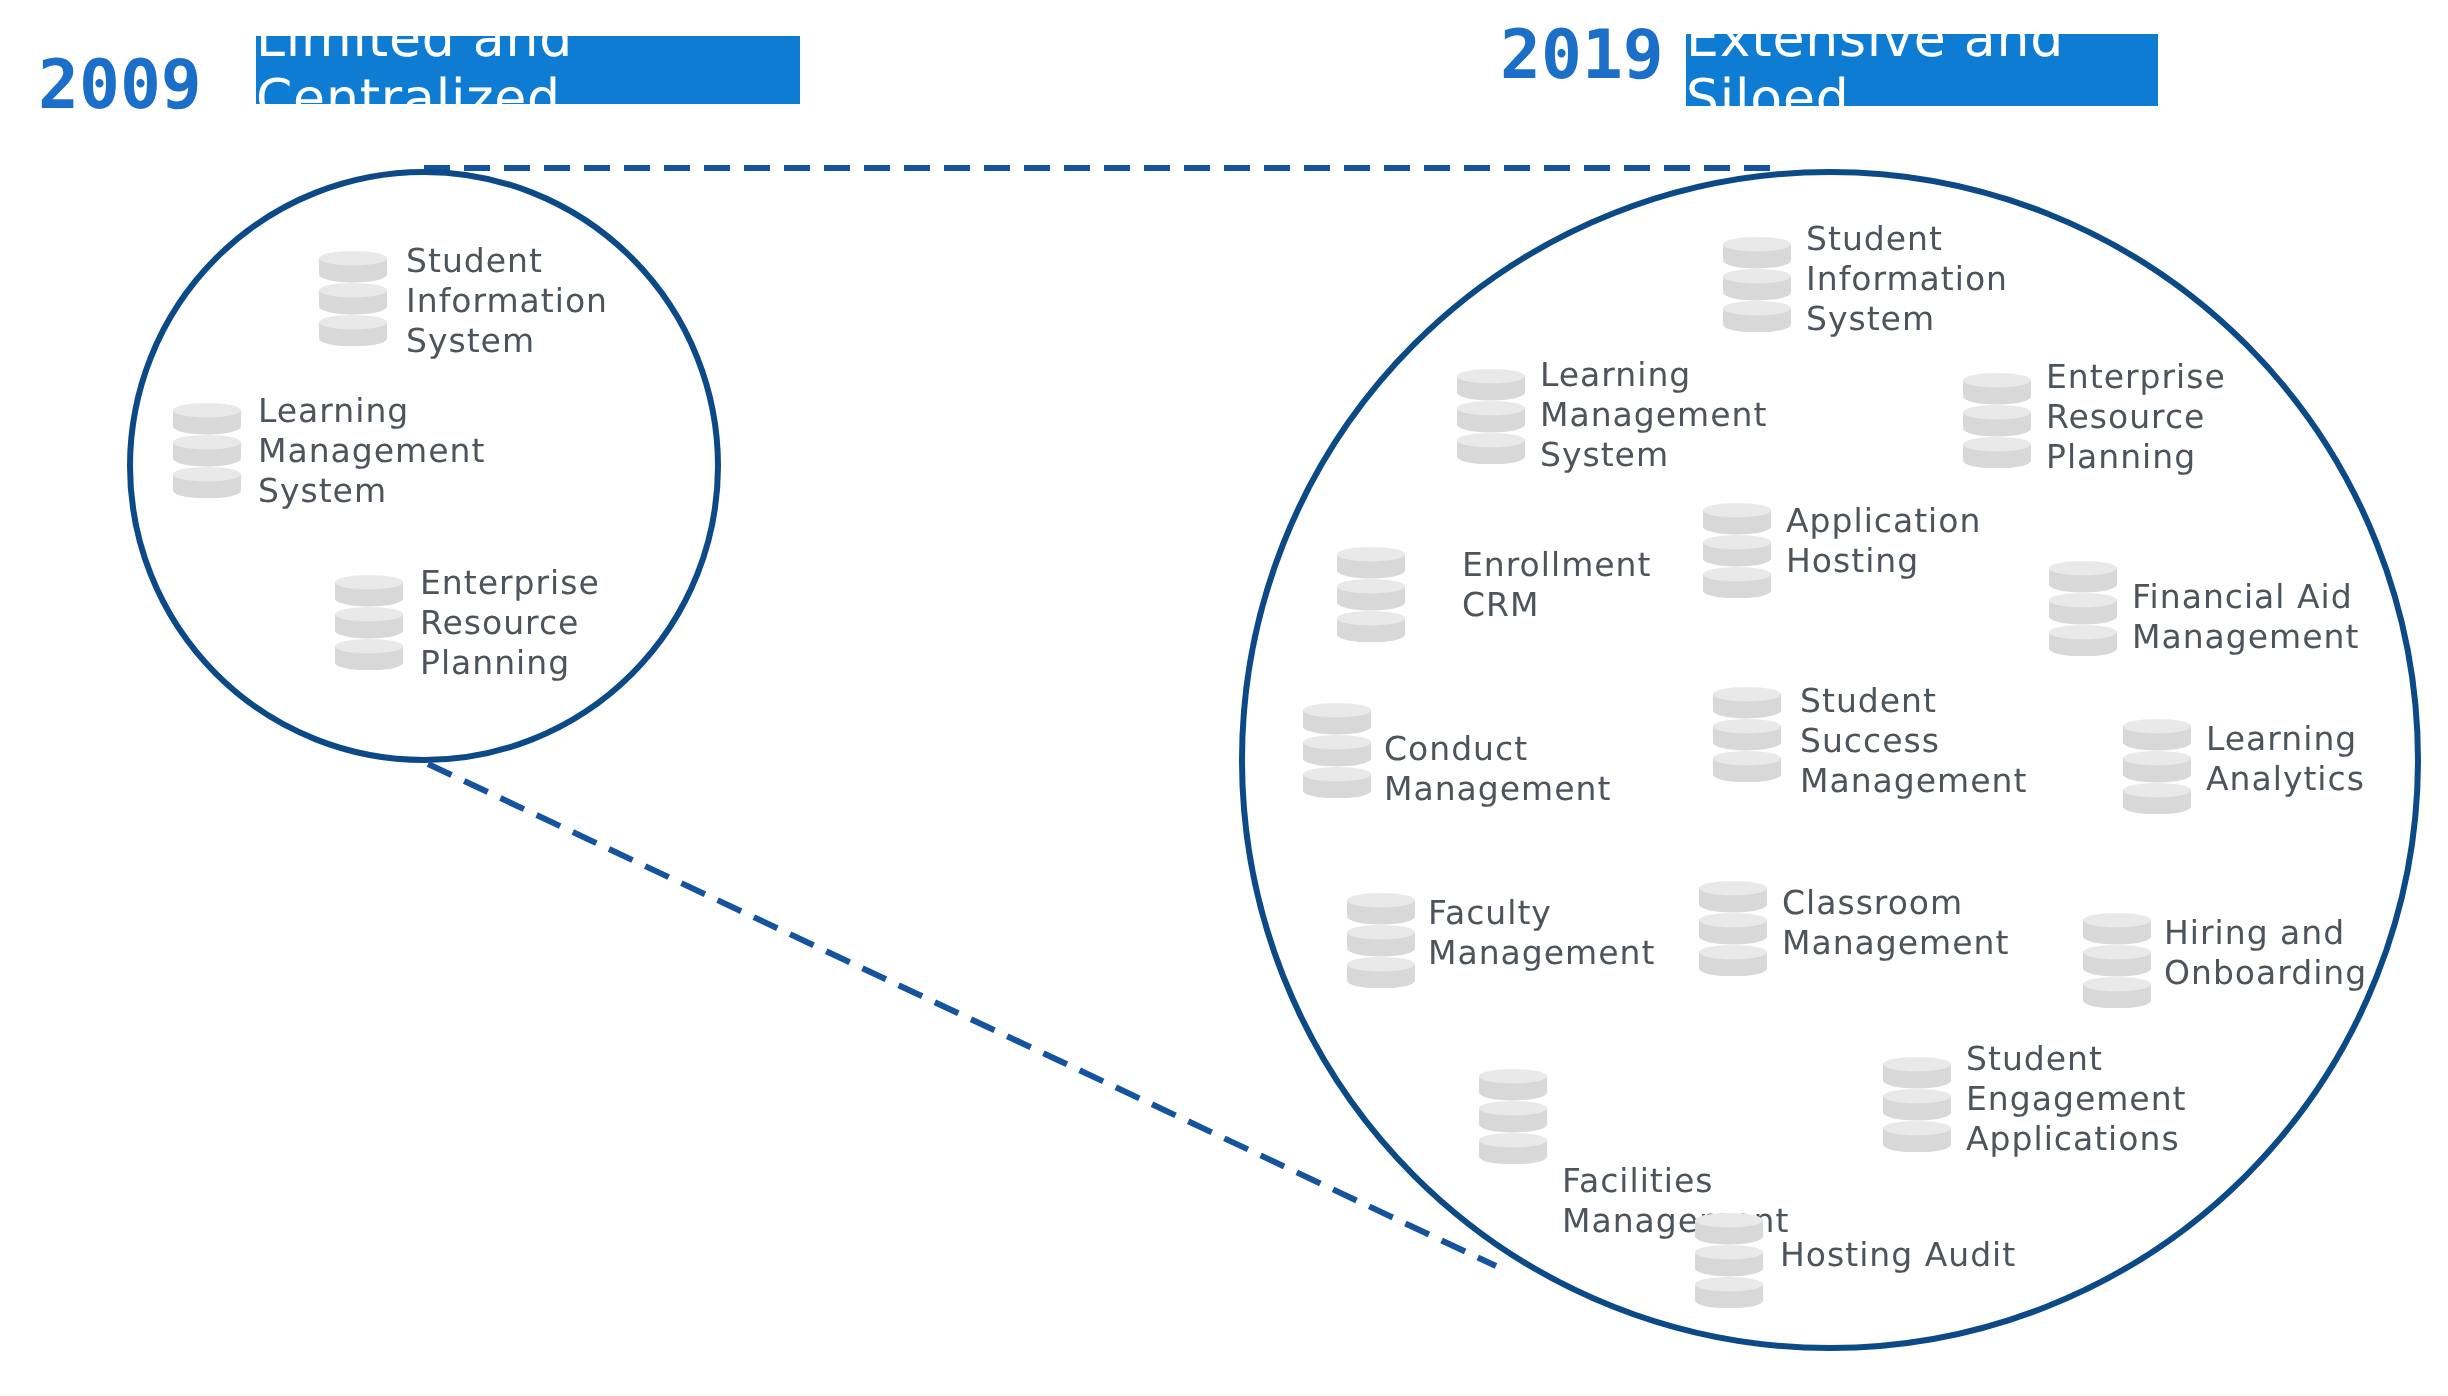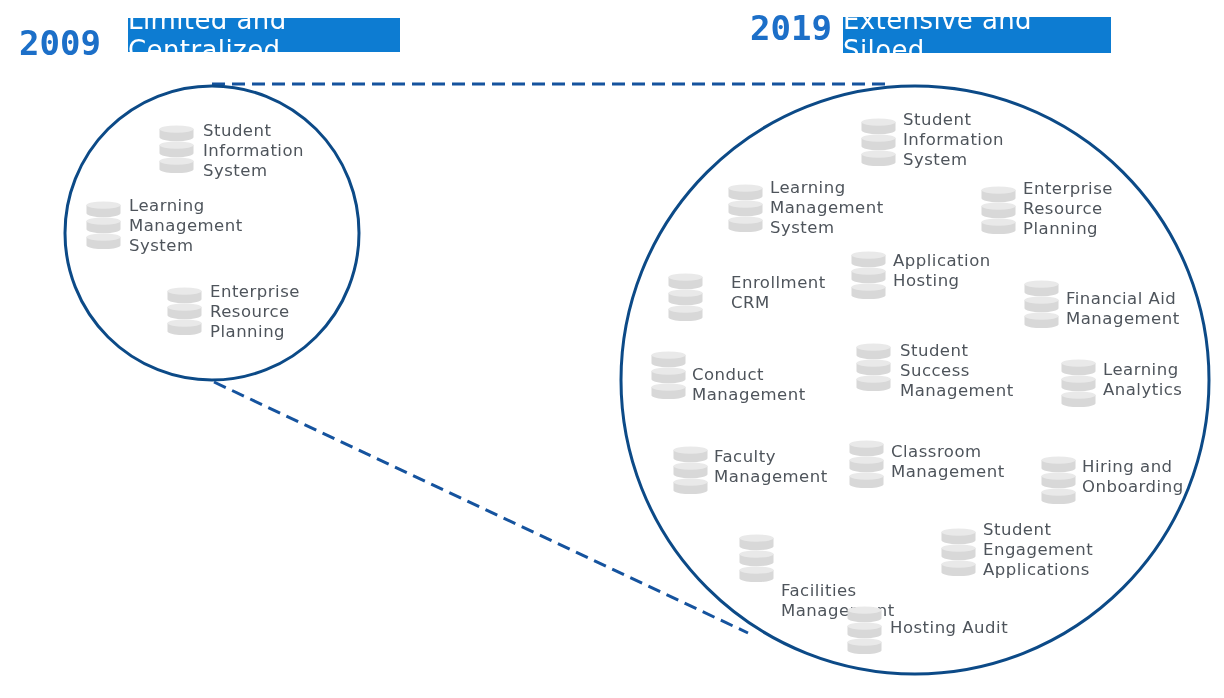--- a/index.html
+++ b/index.html
@@ -51,21 +51,21 @@
     <circle cx="212" cy="233" r="147" fill="#ffffff" stroke="#0c4a87" stroke-width="3"></circle>
     <circle cx="915" cy="380" r="294" fill="#ffffff" stroke="#0c4a87" stroke-width="3"></circle>
   </svg>
 
   <div class="year" style="left:19px;top:8px;margin-top:15px;">2009</div>
 
   <div class="badge" style="left:128px;top:18px;width:272px;height:34px;">Limited and Centralized</div>
 
   <div class="year" style="left:734px;top:8px;margin-left:16px;">2019</div>
 
-  <div class="badge" style="left:843px;top:17px;width:268px;height:36px;">Extensive and Siloed</div>
+  <div class="badge" style="left:843px;top:17px;width:236px;height:36px;">Extensive and Siloed</div>
 
   <div id="small-items">
       <div class="db-item" style="left: 158px; top: 124px;">
         <svg class="db-icon" viewBox="0 0 37 49" xmlns="http://www.w3.org/2000/svg">
           <g transform="translate(0,1)">
             <path d="M1.5,4 v8.2 c0,2.2 7.6,4 17,4 c9.4,0 17,-1.8 17,-4 V4 Z" fill="#d8d8d8"></path>
             <ellipse cx="18.5" cy="4.1" rx="17" ry="3.6" fill="#e9e9e9"></ellipse>
           </g>
           <g transform="translate(0,17)">
             <path d="M1.5,4 v8.2 c0,2.2 7.6,4 17,4 c9.4,0 17,-1.8 17,-4 V4 Z" fill="#d8d8d8"></path>

